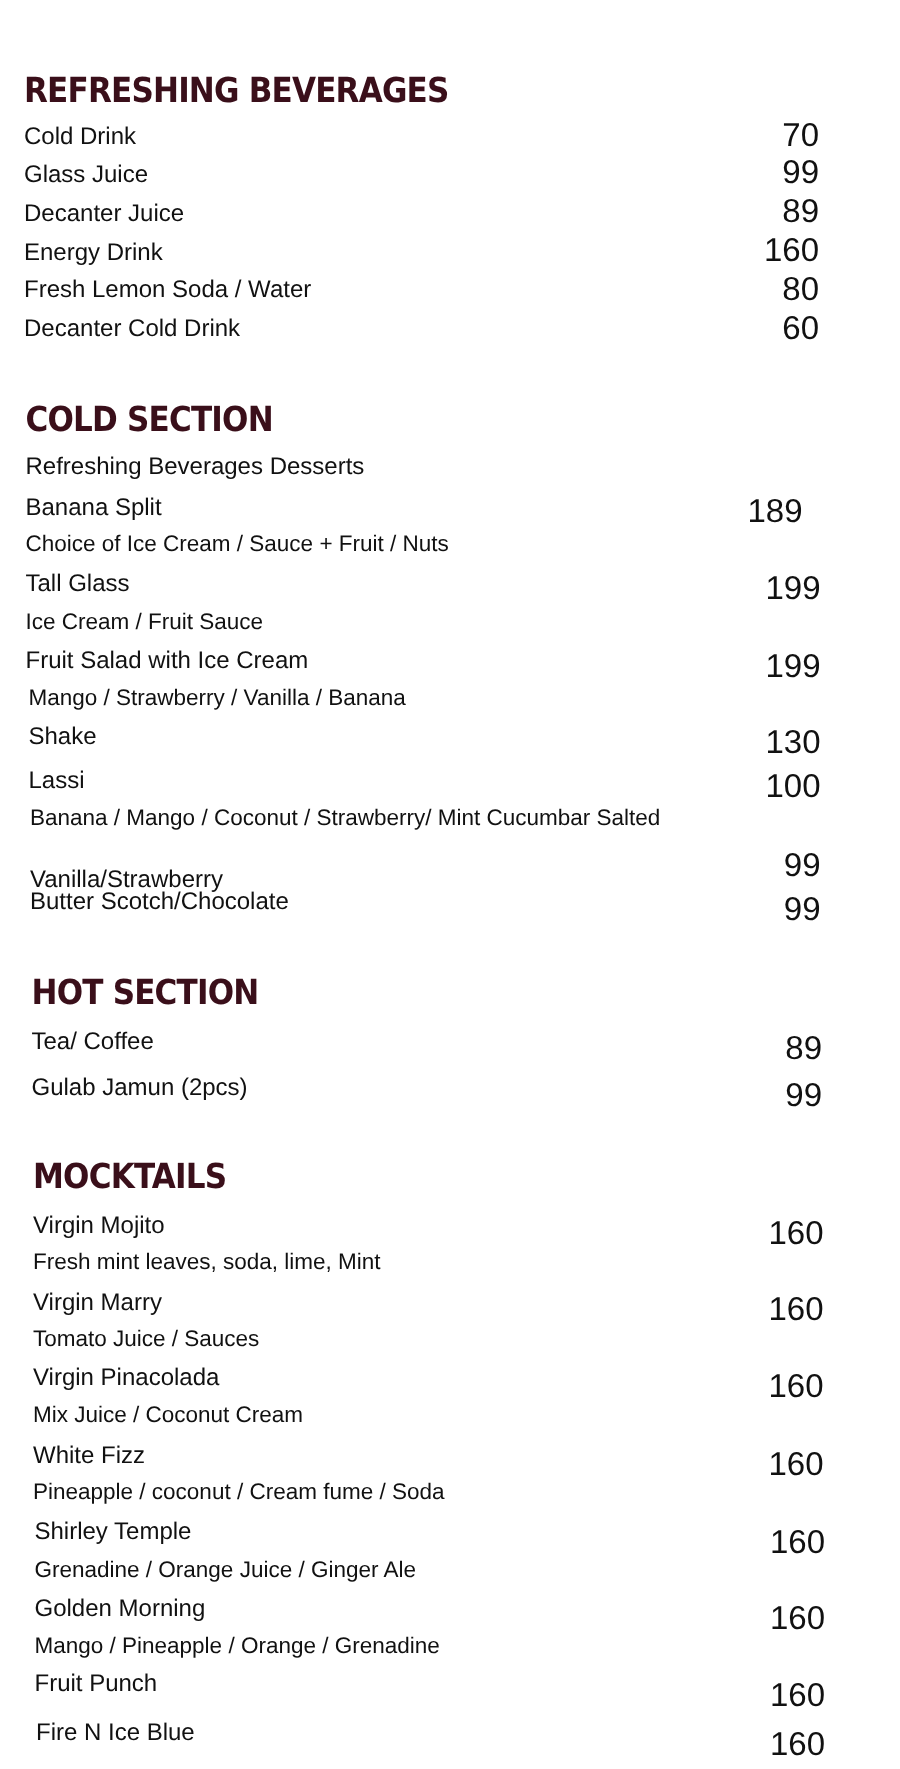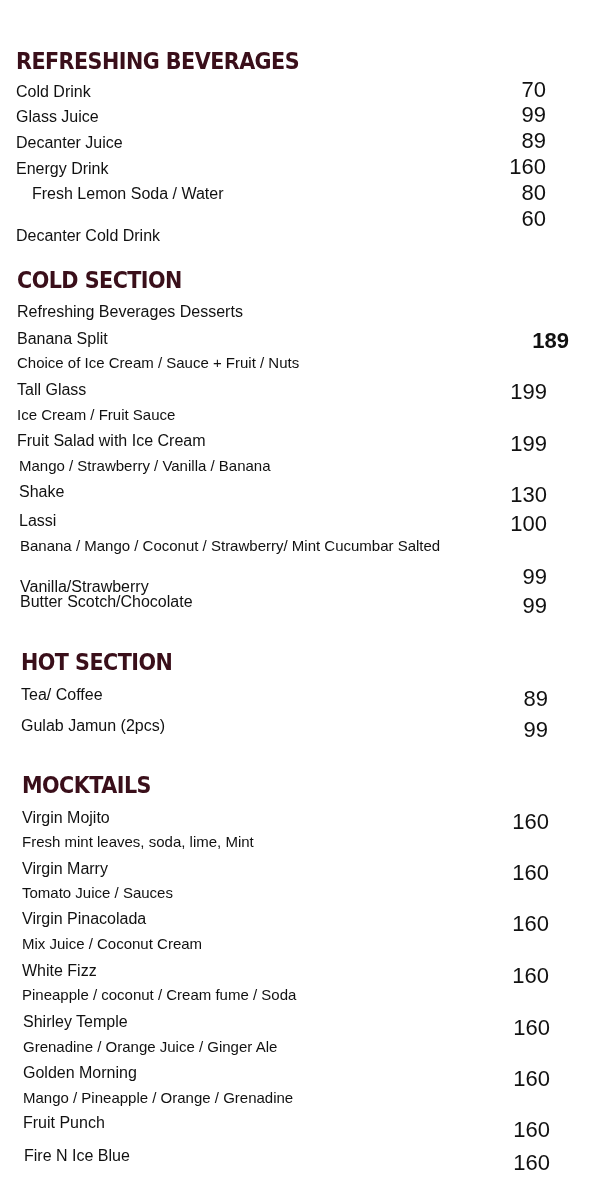--- a/index.html
+++ b/index.html
@@ -23,31 +23,31 @@
 
 <div class="abs name" style="left:16px;top:108px;">Glass Juice</div>
 <div class="abs price" style="left:466px;top:102px;">99</div>
 
 <div class="abs name" style="left:16px;top:134px;">Decanter Juice</div>
 <div class="abs price" style="left:466px;top:128px;">89</div>
 
 <div class="abs name" style="left:16px;top:160px;">Energy Drink</div>
 <div class="abs price" style="left:466px;top:154px;">160</div>
 
-<div class="abs name" style="left:16px;top:185px;margin-left:16px;">Fresh Lemon Soda / Water</div>
+<div class="abs name" style="left:16px;top:185px;">Fresh Lemon Soda / Water</div>
 <div class="abs price" style="left:466px;top:180px;">80</div>
 
-<div class="abs name" style="left:16px;top:211px;margin-top:16px;">Decanter Cold Drink</div>
+<div class="abs name" style="left:16px;top:211px;">Decanter Cold Drink</div>
 <div class="abs price" style="left:466px;top:206px;">60</div>
 
 <div class="abs heading" style="left:17px;top:267px;">COLD SECTION</div>
 <div class="abs name" style="left:17px;top:303px;">Refreshing Beverages Desserts</div>
 
 <div class="abs name" style="left:17px;top:330px;">Banana Split</div>
-<div class="abs price" style="left:489px;top:328px;font-weight:bold;">189</div>
+<div class="abs price" style="left:455px;top:328px;">189</div>
 <div class="abs desc" style="left:17px;top:354px;">Choice of Ice Cream / Sauce + Fruit / Nuts</div>
 
 <div class="abs name" style="left:17px;top:381px;">Tall Glass</div>
 <div class="abs price" style="left:467px;top:379px;">199</div>
 <div class="abs desc" style="left:17px;top:406px;">Ice Cream / Fruit Sauce</div>
 
 <div class="abs name" style="left:17px;top:432px;">Fruit Salad with Ice Cream</div>
 <div class="abs price" style="left:467px;top:431px;">199</div>
 <div class="abs desc" style="left:19px;top:457px;">Mango / Strawberry / Vanilla / Banana</div>
 

